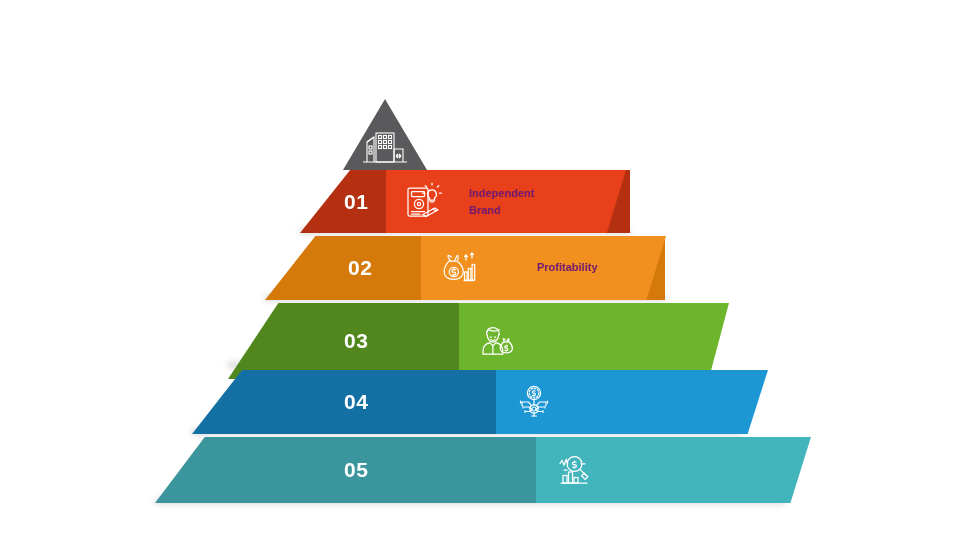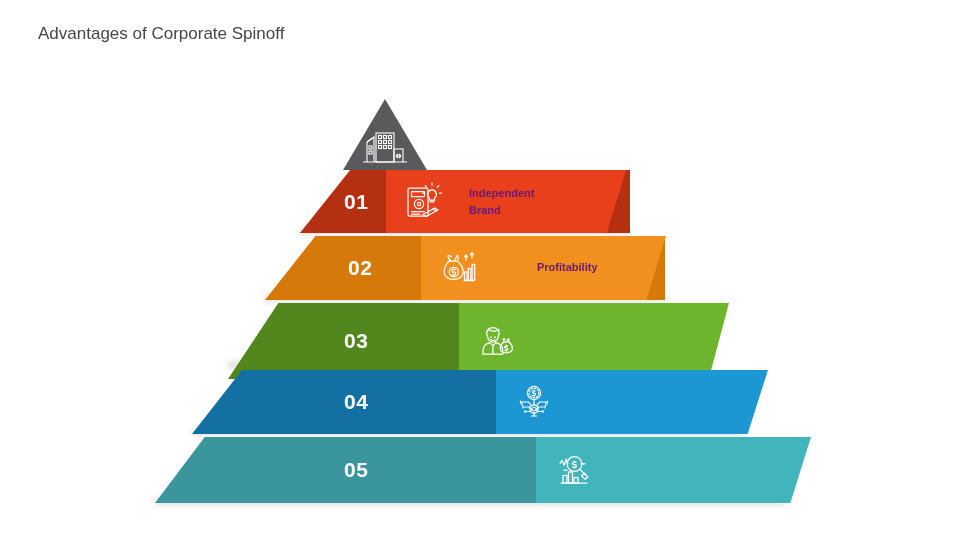--- a/index.html
+++ b/index.html
@@ -138,21 +138,20 @@
     transform: translate(-50%, -50%);
     width: 40px;
     height: 40px;
   }
   svg { display: block; overflow: visible; }
 </style>
 </head>
 <body>
 
 <div id="header">
-  <div id="slide-subtitle">Advantages of Corporate Spinoff</div>
 </div>
 
 <div id="pyramid-stage">
 
   <div id="apex">
     <div class="apex-shape"></div>
     <div class="apex-icon">
       <svg viewBox="0 0 44 34" fill="none" stroke="#ffffff" stroke-width="1.1">
         <path d="M4 33 V13 L11 8 L11 33"></path>
         <path d="M4 13 L11 8"></path>

